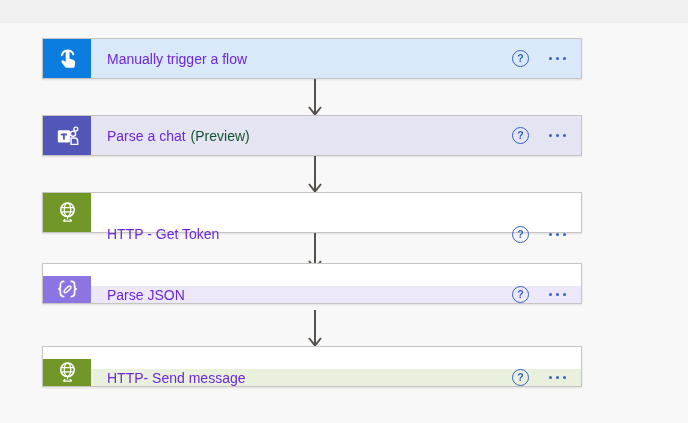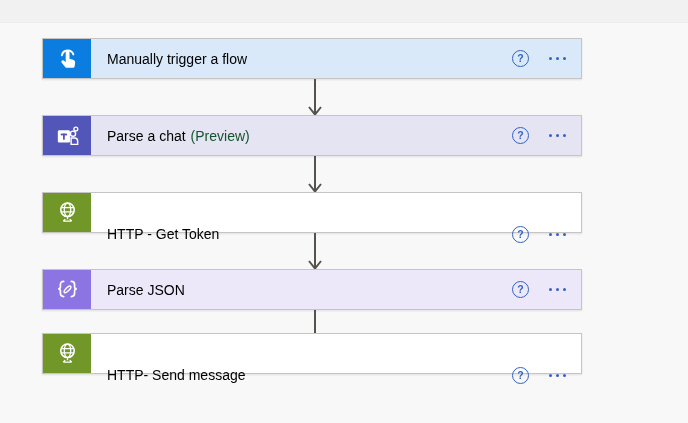--- a/index.html
+++ b/index.html
@@ -6,32 +6,32 @@
   body{font-family:"Liberation Sans","DejaVu Sans",sans-serif;background:#f8f8f8;}
   .canvas{position:relative;width:688px;height:423px;background:#f8f8f8;overflow:hidden;}
   .topstrip{position:absolute;top:0;left:0;width:688px;height:22px;background:#f2f1f1;border-bottom:1px solid #ededed;}
   .flow-card{
     position:absolute;left:42px;width:540px;height:41px;
     display:flex;align-items:stretch;box-sizing:border-box;
     border:1px solid #c7c5c3;box-shadow:0 1px 2px rgba(0,0,0,.10);
     cursor:pointer;background:#fff;
   }
   .card-1{top:38px;}  .card-2{top:115px;} .card-3{top:192px;}
-  .card-4{top:269px;} .card-5{top:333px;}
+  .card-4{top:263px;align-items:flex-end;} .card-5{top:346px;align-items:flex-end;}
   .icon-box{flex:0 0 48px;display:flex;align-items:center;justify-content:center;}
   .card-1 .icon-box{background:#0b7ce0;}
   .card-2 .icon-box{background:#5156b8;}
   .card-3 .icon-box,.card-5 .icon-box{background:#709727;}
   .card-4 .icon-box{background:#8c75e3;}
   .card-body{flex:1;display:flex;align-items:center;padding:0 13px 0 16px;}
   .card-1 .card-body{background:#d9e9f9;}
   .card-2 .card-body{background:#e4e4f2;}
   .card-3 .card-body,.card-5 .card-body{background:#e9f0dd;margin-top:41px;}
   .card-4 .card-body{background:#ece8fa;}
-  .label{font-size:14px;color:#000000;white-space:nowrap;}
+  .label{font-size:14px;color:#6d28d9;white-space:nowrap;}
   .suffix{font-size:14px;color:#14532d;margin-left:5px;white-space:nowrap;}
   .controls{margin-left:auto;display:flex;align-items:center;gap:18px;}
   .help{
     width:15px;height:15px;border-radius:50%;border:1px solid #3462c2;color:#3462c2;
     font-size:10.5px;line-height:15px;text-align:center;font-weight:bold;background:transparent;
     display:flex;align-items:center;justify-content:center;box-sizing:content-box;
   }
   .dots{display:flex;align-items:center;gap:4px;padding:4px 2px;}
   .dots i{width:3px;height:3px;background:#3462c2;border-radius:50%;display:block;}
   .arrow{position:absolute;left:306px;width:18px;height:37px;}

